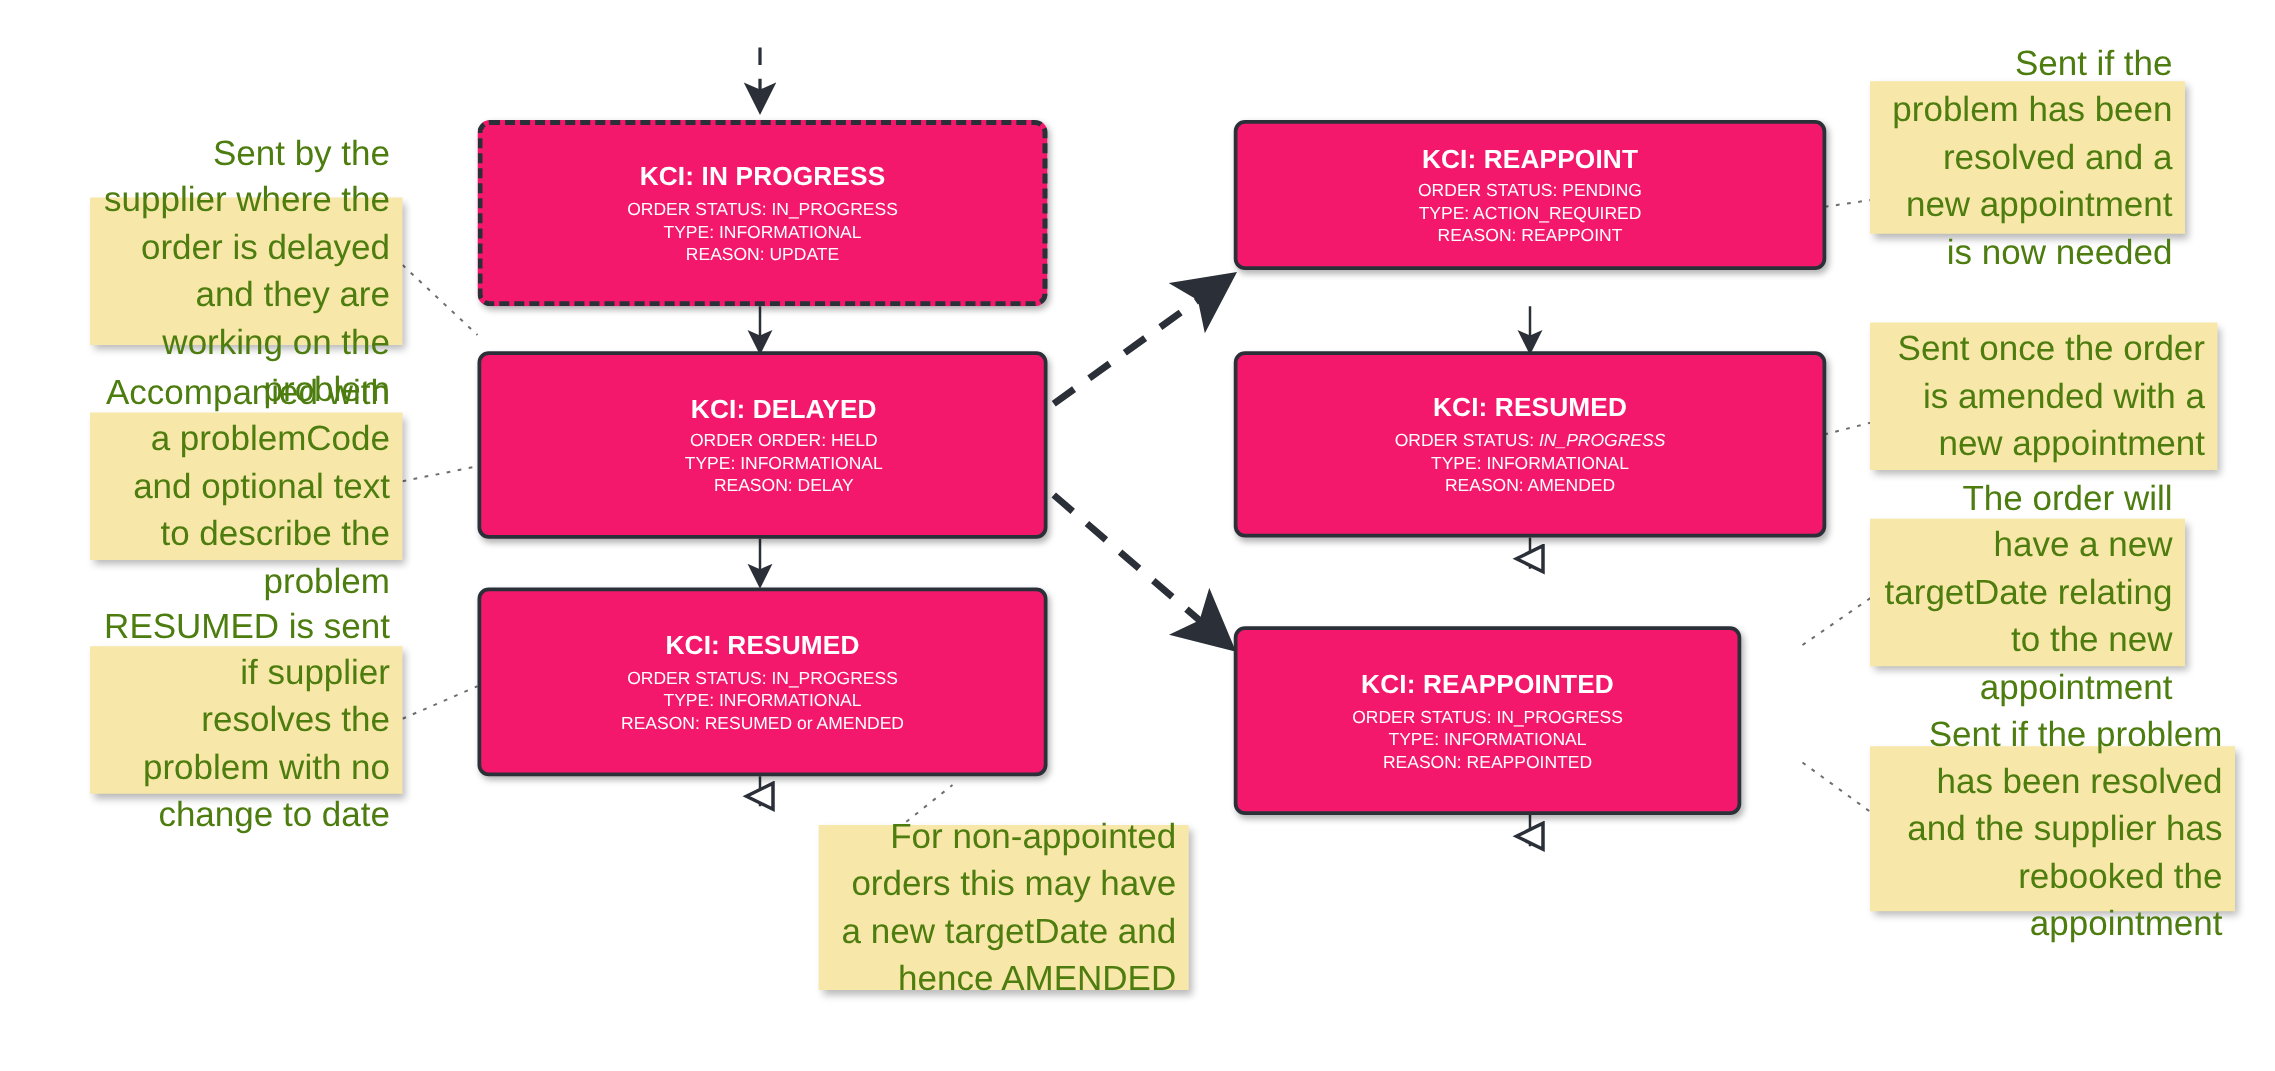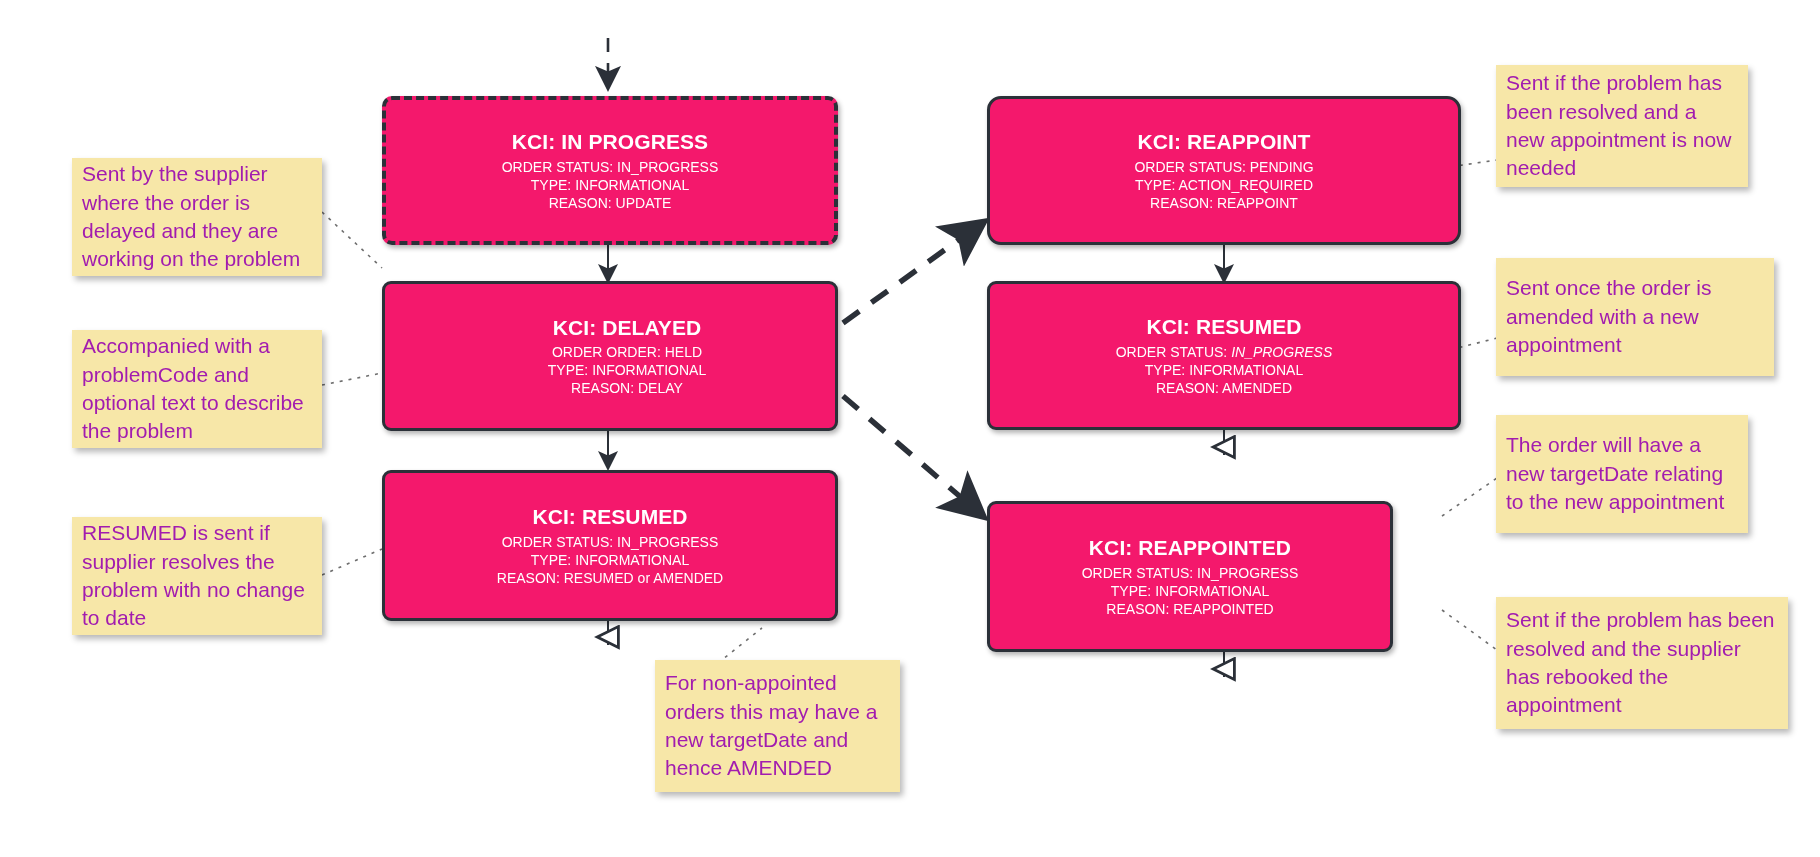--- a/index.html
+++ b/index.html
@@ -49,24 +49,24 @@
     line-height:1.29;
     white-space:nowrap;
   }
   .node .line em{font-style:italic;}
 
   
   .note{
     position:absolute;
     box-sizing:border-box;
     background:#F7E7A8;
-    color:#a21caf;
-    font-size:21px;
+    color:#4d7c0f;
+    font-size:28px;
     line-height:1.35;
-    text-align:left;
+    text-align:right;
     display:flex;
     align-items:center;
     justify-content:center;
     padding:8px 10px;
     box-shadow:3px 4px 6px rgba(0,0,0,.28);
   }
 </style>
 </head>
 <body>
 
@@ -147,21 +147,21 @@
     <div class="line">REASON: DELAY</div>
   </div>
 
   <div class="node" style="left:382px;top:470px;width:456px;height:151px;">
     <div class="title">KCI: RESUMED</div>
     <div class="line">ORDER STATUS: IN_PROGRESS</div>
     <div class="line">TYPE: INFORMATIONAL</div>
     <div class="line">REASON: RESUMED or AMENDED</div>
   </div>
 
-  <div class="node" style="left:987px;top:96px;width:474px;height:149px;border-radius:14px;">
+  <div class="node" style="left:987px;top:96px;width:474px;height:120px;">
     <div class="title">KCI: REAPPOINT</div>
     <div class="line">ORDER STATUS: PENDING</div>
     <div class="line">TYPE: ACTION_REQUIRED</div>
     <div class="line">REASON: REAPPOINT</div>
   </div>
 
   <div class="node" style="left:987px;top:281px;width:474px;height:149px;">
     <div class="title">KCI: RESUMED</div>
     <div class="line"><span>ORDER STATUS: </span><em>IN_PROGRESS</em></div>
     <div class="line">TYPE: INFORMATIONAL</div>
@@ -180,21 +180,21 @@
   </div>
 
   <div class="note" style="left:72px;top:330px;width:250px;height:118px;">
     <span>Accompanied with a problemCode and optional text to describe the problem</span>
   </div>
 
   <div class="note" style="left:72px;top:517px;width:250px;height:118px;">
     <span>RESUMED is sent if supplier resolves the problem with no change to date</span>
   </div>
 
-  <div class="note" style="left:655px;top:660px;width:245px;height:132px;">
+  <div class="note" style="left:655px;top:660px;width:296px;height:132px;">
     <span>For non-appointed orders this may have a new targetDate and hence AMENDED</span>
   </div>
 
   <div class="note" style="left:1496px;top:65px;width:252px;height:122px;">
     <span>Sent if the problem has been resolved and a new appointment is now needed</span>
   </div>
 
   <div class="note" style="left:1496px;top:258px;width:278px;height:118px;">
     <span>Sent once the order is amended with a new appointment</span>
   </div>

